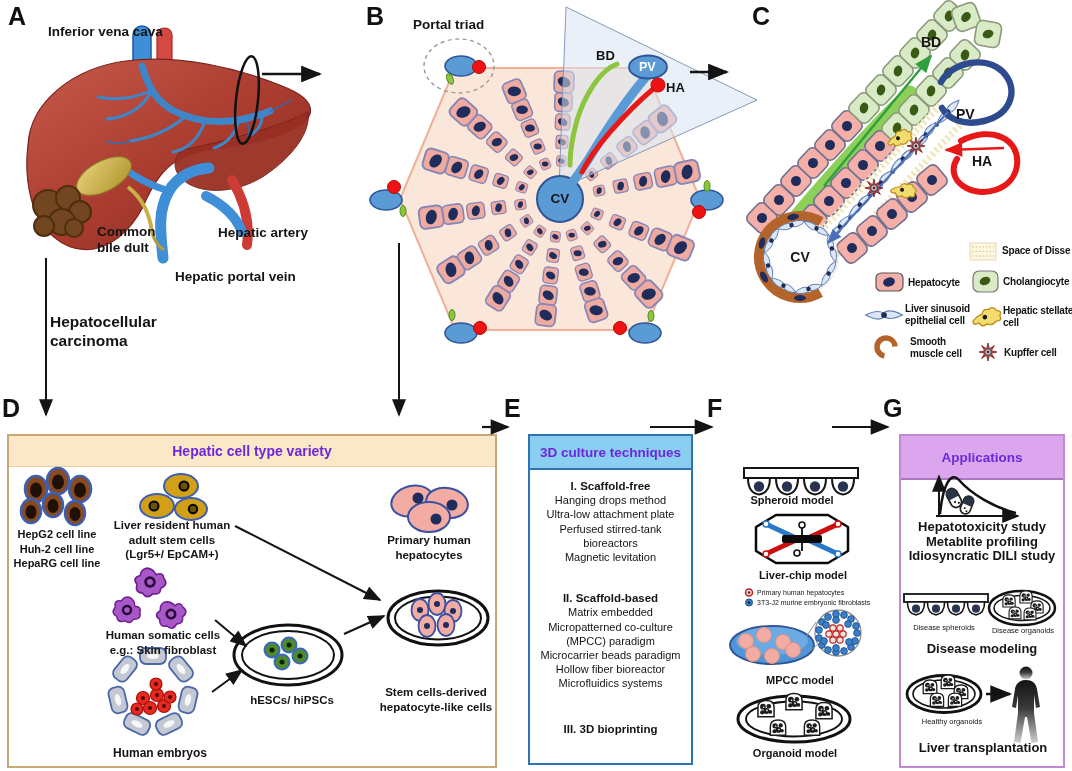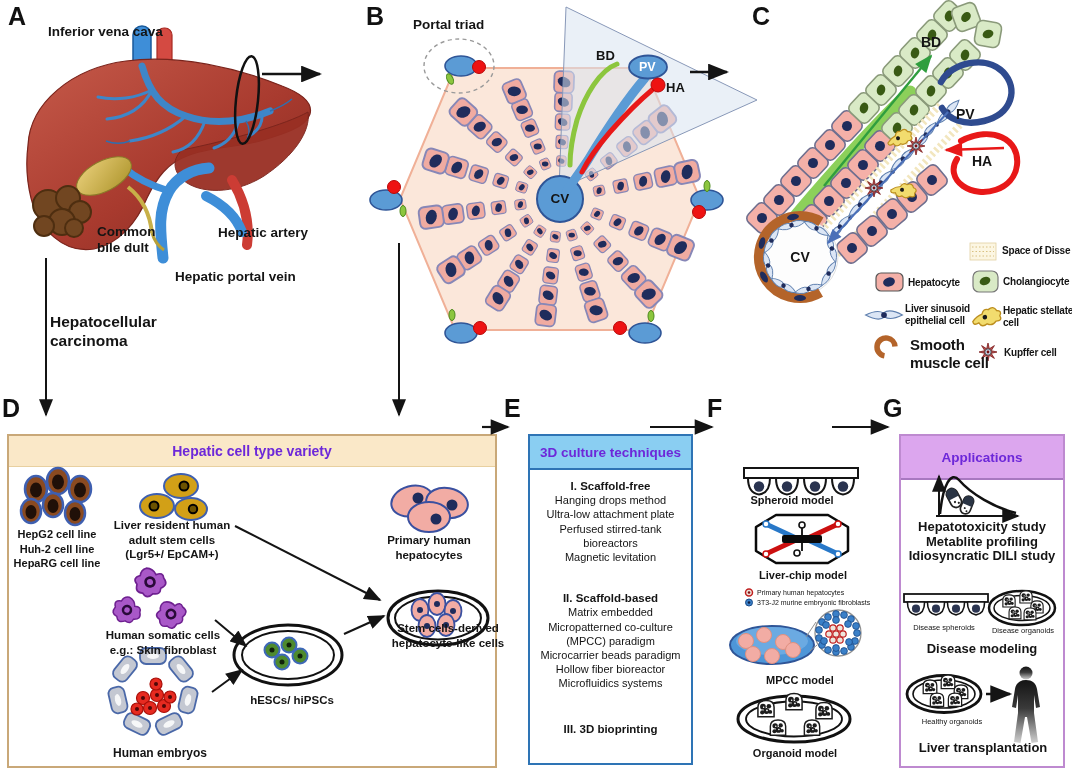--- a/index.html
+++ b/index.html
@@ -706,21 +706,21 @@
   <div class="lbl" style="left:908px;top:277px;font-size:10px;letter-spacing:-0.2px;">Hepatocyte</div>
   <div class="lbl" style="left:1003px;top:276px;font-size:10px;letter-spacing:-0.2px;">Cholangiocyte</div>
   <div class="lbl" style="left:905px;top:303px;font-size:10px;letter-spacing:-0.2px;">
     <div>Liver sinusoid</div>
     <div>epithelial cell</div>
   </div>
   <div class="lbl" style="left:1003px;top:305px;font-size:10px;letter-spacing:-0.2px;">
     <div>Hepatic stellate</div>
     <div>cell</div>
   </div>
-  <div class="lbl" style="left:910px;top:336px;font-size:15px;letter-spacing:-0.2px;">
+  <div class="lbl" style="left:910px;top:336px;font-size:10px;letter-spacing:-0.2px;">
     <div>Smooth</div>
     <div>muscle cell</div>
   </div>
   <div class="lbl" style="left:1004px;top:347px;font-size:10px;letter-spacing:-0.2px;">Kupffer cell</div>
 
   <div class="lbl ctr" style="left:57px;top:527px;font-size:11px;line-height:14.5px;">
     <div>HepG2 cell line</div>
     <div>Huh-2 cell line</div>
     <div>HepaRG cell line</div>
   </div>
@@ -732,21 +732,21 @@
   <div class="lbl ctr" style="left:163px;top:628px;font-size:11.5px;line-height:14.5px;">
     <div>Human somatic cells</div>
     <div>e.g.: Skin fibroblast</div>
   </div>
   <div class="lbl ctr" style="left:160px;top:746px;font-size:12px;">Human embryos</div>
   <div class="lbl ctr" style="left:292px;top:694px;font-size:11.5px;">hESCs/ hiPSCs</div>
   <div class="lbl ctr" style="left:429px;top:533px;font-size:11.5px;line-height:14.5px;">
     <div>Primary human</div>
     <div>hepatocytes</div>
   </div>
-  <div class="lbl ctr" style="left:436px;top:621px;font-size:11.5px;line-height:14.5px;margin-left:12px;">
+  <div class="lbl ctr" style="left:436px;top:685px;font-size:11.5px;line-height:14.5px;">
     <div>Stem cells-derived</div>
     <div>hepatocyte-like cells</div>
   </div>
 
   <div id="eText">
     <div class="eline eb">I. Scaffold-free</div>
     <div class="eline">Hanging drops method</div>
     <div class="eline">Ultra-low attachment plate</div>
     <div class="eline">Perfused stirred-tank</div>
     <div class="eline">bioreactors</div>

